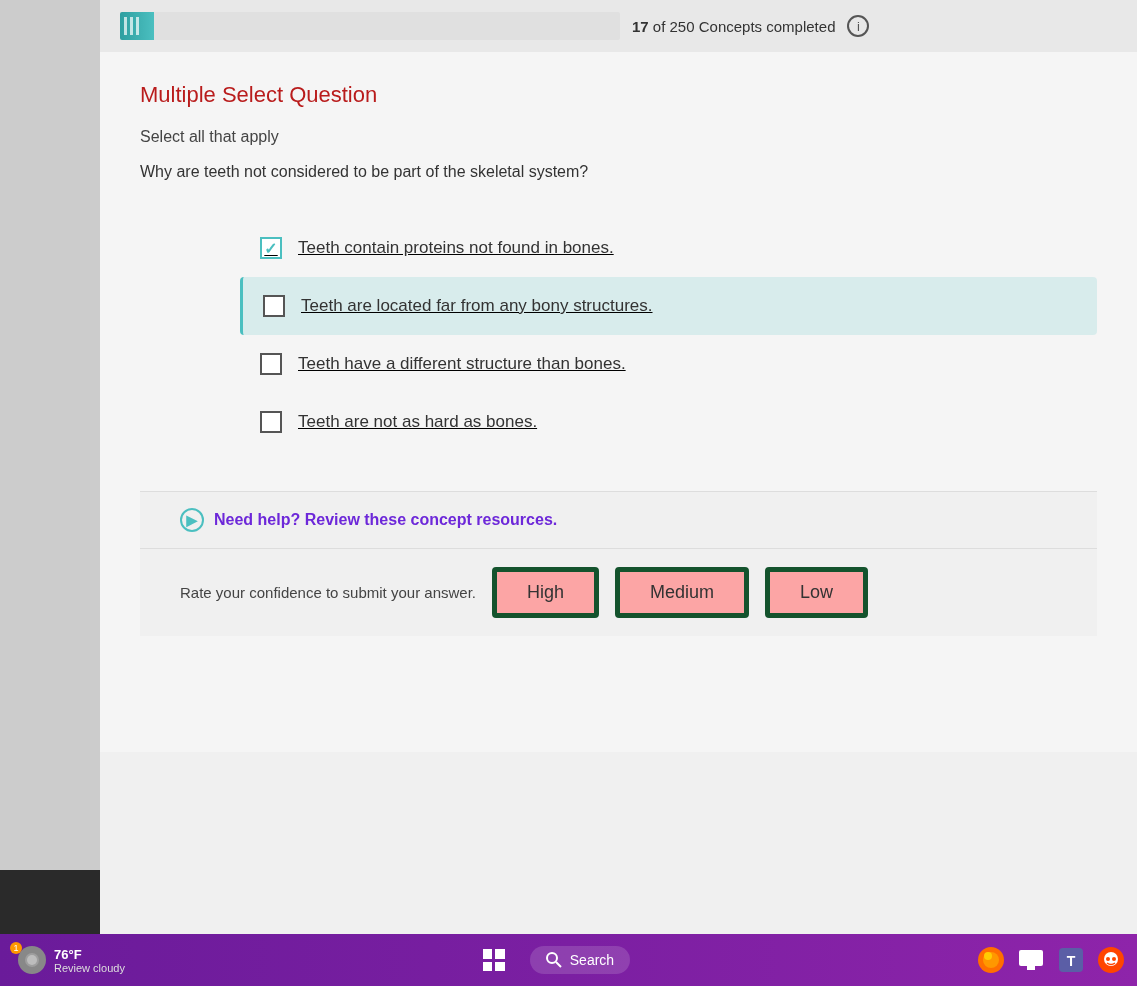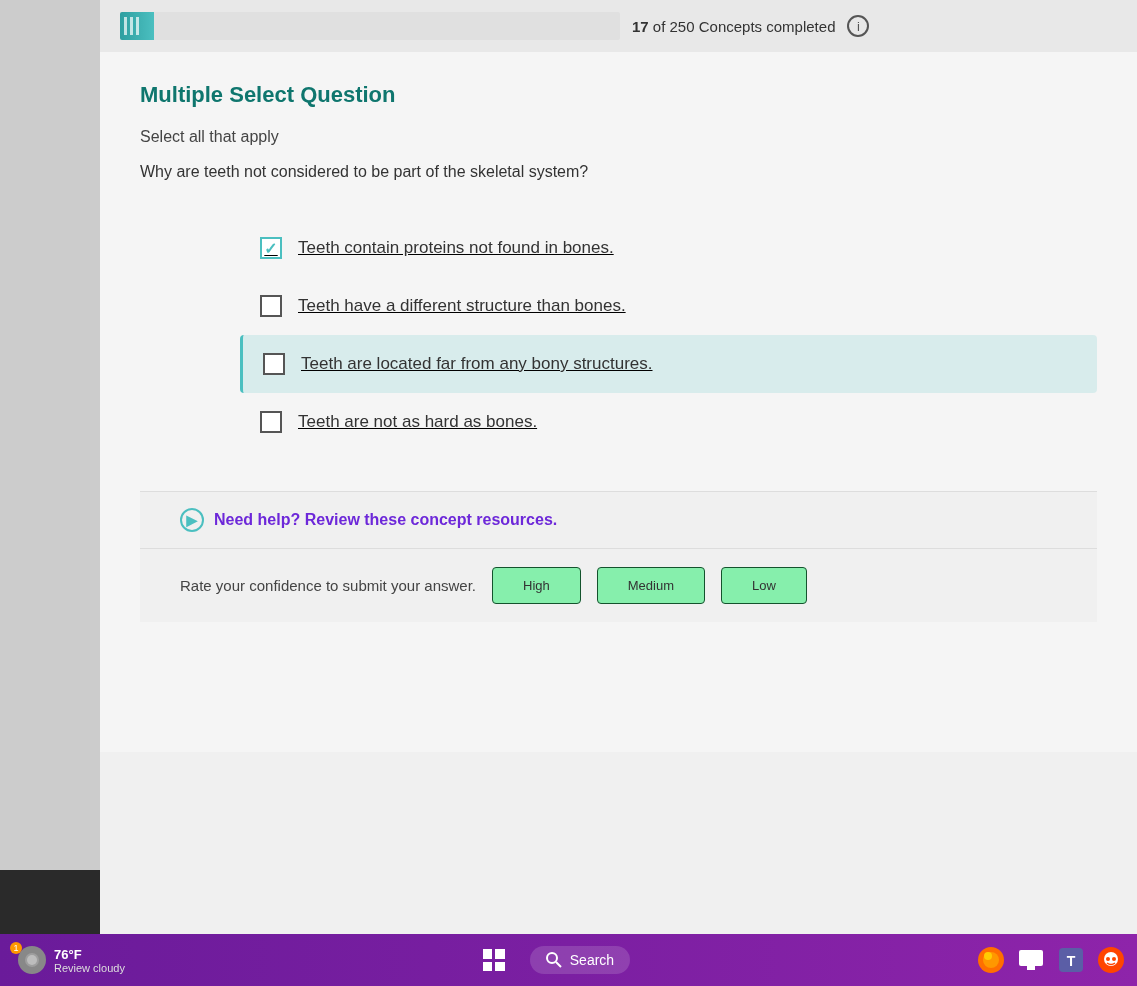--- a/index.html
+++ b/index.html
@@ -86,22 +86,22 @@
 
     
     .question-area {
       background: #f5f5f5;
       padding: 30px 40px;
       min-height: 700px;
     }
 
     .question-type {
       font-size: 22px;
-      font-weight: bold;
-      color: #0f766e;
+      font-weight: normal;
+      color: #b91c1c;
       margin-bottom: 20px;
     }
 
     .question-instruction {
       font-size: 16px;
       color: #444;
       margin-bottom: 14px;
     }
 
     .question-text {
@@ -208,24 +208,24 @@
       gap: 16px;
     }
 
     .confidence-label {
       font-size: 15px;
       color: #444;
     }
 
     .confidence-btn {
       padding: 10px 30px;
-      border: 1px solid #14532d;
-      background: #86efac;
+      border: 5px solid #14532d;
+      background: #fca5a5;
       border-radius: 4px;
-      font-size: 13px;
+      font-size: 18px;
       color: #333;
       cursor: pointer;
     }
 
     
     .taskbar {
       position: absolute;
       bottom: 0;
       left: 0;
       right: 0;
@@ -398,28 +398,28 @@
 
     <div class="question-text">Why are teeth not considered to be part of the skeletal system?</div>
 
     <div class="answer-choices">
 
       <div class="choice-item">
         <div class="checkbox checked"></div>
         <span class="choice-text">Teeth contain proteins not found in bones.</span>
       </div>
 
+      <div class="choice-item highlighted">
+        <div class="checkbox"></div>
+        <span class="choice-text">Teeth are located far from any bony structures.</span>
+      </div>
+
       <div class="choice-item">
         <div class="checkbox"></div>
         <span class="choice-text">Teeth have a different structure than bones.</span>
-      </div>
-
-      <div class="choice-item highlighted">
-        <div class="checkbox"></div>
-        <span class="choice-text">Teeth are located far from any bony structures.</span>
       </div>
 
       <div class="choice-item">
         <div class="checkbox"></div>
         <span class="choice-text">Teeth are not as hard as bones.</span>
       </div>
 
     </div>
 
     <div class="help-section">

